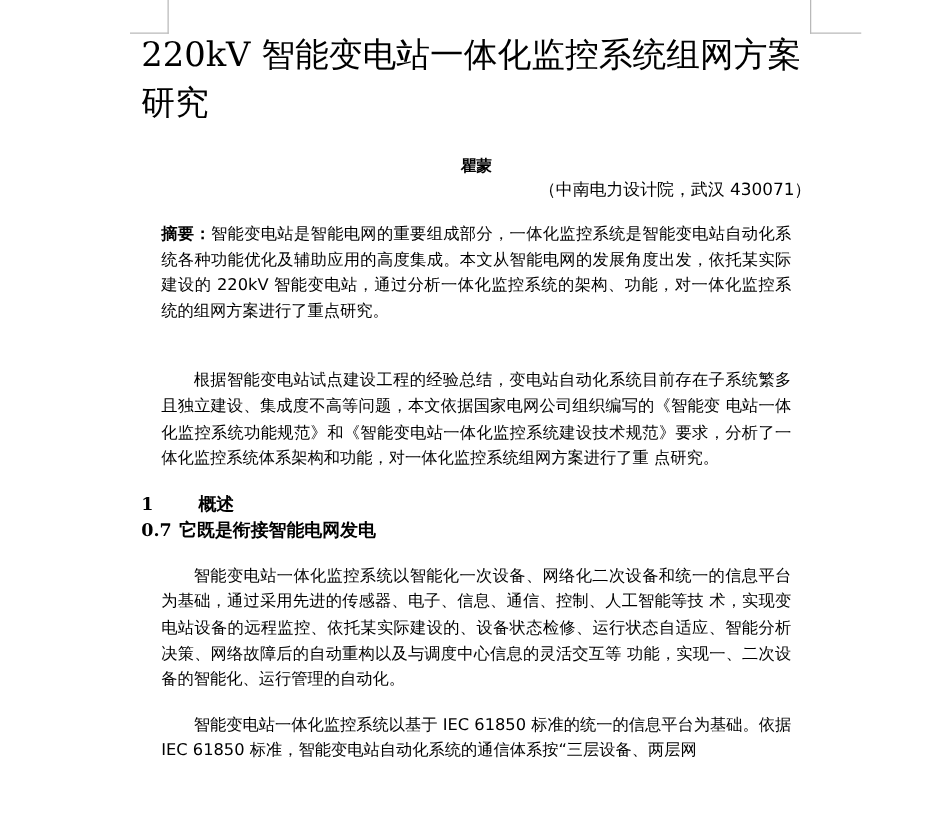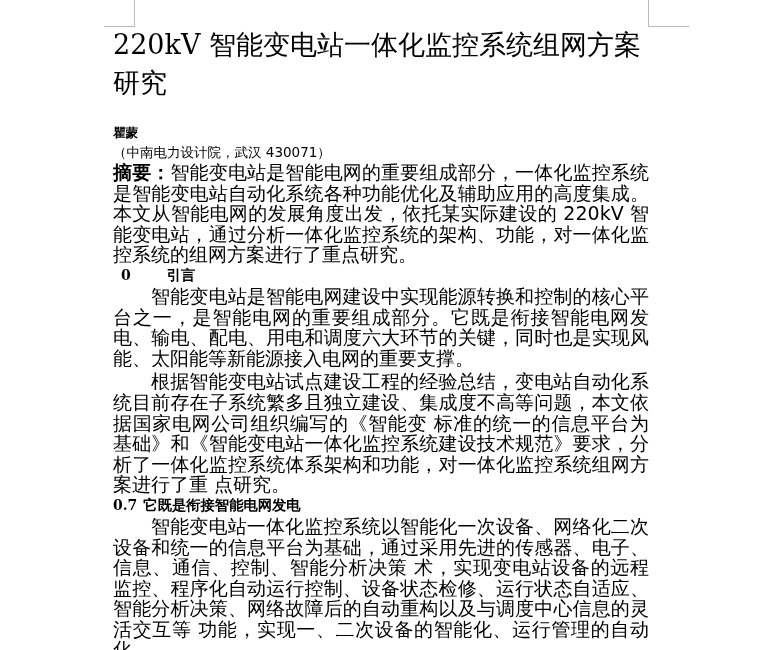--- a/index.html
+++ b/index.html
@@ -52,38 +52,39 @@
     font-size: 27px;
     line-height: 38px;
     font-weight: 400;
     margin: 0;
     padding-top: 26px;
     letter-spacing: 0px;
     text-align: left;
   }
 
   .author {
+    text-align: center;
     font-size: 12.5px;
     font-weight: bold;
     margin-top: 22px;
     line-height: 18px;
   }
   .affiliation {
-    text-align: left;
+    text-align: right;
     font-size: 13.5px;
     line-height: 20px;
     margin-top: 0px;
   }
 
   .para {
-    font-size: 19px;
+    font-size: 13px;
     line-height: 20.6px;
     text-align: justify;
     text-justify: inter-ideograph;
-    margin: 0;
+    margin: 16px;
   }
   .para.indent {
     text-indent: 2em;
   }
   .lead {
     font-weight: bold;
   }
 
   .h-num-wrap {
     font-size: 14.3px;
@@ -111,26 +112,26 @@
 <div class="page">
 
   <h1 class="doc-title">220kV 智能变电站一体化监控系统组网方案研究</h1>
 
   <div class="author">瞿蒙</div>
   <div class="affiliation">（中南电力设计院，武汉 430071）</div>
 
   <p class="para"><span class="lead">摘要：</span><span>智能变电站是智能电网的重要组成部分，一体化监控系统是智能变电站自动化系统各种功能优化及辅助应用的高度集成。本文从智能电网的发展角度出发，依托某实际建设的 220kV 智能变电站，通过分析一体化监控系统的架构、功能，对一体化监控系统的组网方案进行了重点研究。</span></p>
 
 
-  <p class="h-num-wrap"><span class="h1-gap" style="width:8px"></span><span class="h-num">0</span><span class="h1-gap"></span><span>引言</span></p>
 
-  <p class="para indent">智能变电站是智能电网建设中实现能源转换和控制的核心平台之一，是智能电网的重要组成部分。它既是衔接智能电网发电、输电、配电、用电和调度六大环节的关键，同时也是实现风能、太阳能等新能源接入电网的重要支撑。</p>
   <div class="spacer-sm"></div>
-  <p class="para indent">根据智能变电站试点建设工程的经验总结，变电站自动化系统目前存在子系统繁多且独立建设、集成度不高等问题，本文依据国家电网公司组织编写的《智能变 标准的统一的信息平台为基础》和《智能变电站一体化监控系统建设技术规范》要求，分析了一体化监控系统体系架构和功能，对一体化监控系统组网方案进行了重 点研究。</p>
+  <p class="para indent">根据智能变电站试点建设工程的经验总结，变电站自动化系统目前存在子系统繁多且独立建设、集成度不高等问题，本文依据国家电网公司组织编写的《智能变 电站一体化监控系统功能规范》和《智能变电站一体化监控系统建设技术规范》要求，分析了一体化监控系统体系架构和功能，对一体化监控系统组网方案进行了重 点研究。</p>
 
+  <p class="h-num-wrap"><span class="h-num">1</span><span class="h1-gap"></span><span>概述</span></p>
 
   <p class="h-num-wrap"><span class="h-num">0.7</span><span class="h2-gap"></span><span>它既是衔接智能电网发电</span></p>
 
-  <p class="para indent">智能变电站一体化监控系统以智能化一次设备、网络化二次设备和统一的信息平台为基础，通过采用先进的传感器、电子、信息、通信、控制、智能分析决策 术，实现变电站设备的远程监控、程序化自动运行控制、设备状态检修、运行状态自适应、智能分析决策、网络故障后的自动重构以及与调度中心信息的灵活交互等 功能，实现一、二次设备的智能化、运行管理的自动化。</p>
+  <p class="para indent">智能变电站一体化监控系统以智能化一次设备、网络化二次设备和统一的信息平台为基础，通过采用先进的传感器、电子、信息、通信、控制、人工智能等技 术，实现变电站设备的远程监控、依托某实际建设的、设备状态检修、运行状态自适应、智能分析决策、网络故障后的自动重构以及与调度中心信息的灵活交互等 功能，实现一、二次设备的智能化、运行管理的自动化。</p>
 
 
+  <p class="para indent">智能变电站一体化监控系统以基于 IEC 61850 标准的统一的信息平台为基础。依据 IEC 61850 标准，智能变电站自动化系统的通信体系按“三层设备、两层网</p>
 
 </div>
 
 </body></html>

